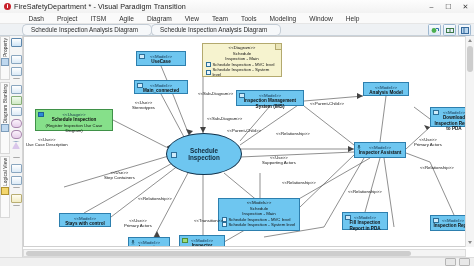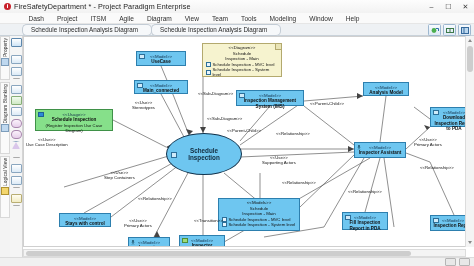--- a/index.html
+++ b/index.html
@@ -145,21 +145,21 @@
              padding-right:4px;box-sizing:border-box;}
   .sbtn{width:9px;height:6px;border:1px solid #b5b5b5;background:#e8e8e8;border-radius:1px;}
 </style>
 </head>
 <body>
 
 <div class="app">
 
   <div class="titlebar">
     <div class="tb-icon"></div>
-    <div class="tb-title">FireSafetyDepartment * - Project Paradigm Enterprise</div>
+    <div class="tb-title">FireSafetyDepartment * - Visual Paradigm Transition</div>
     <div class="tb-btns">
       <div class="tb-btn">–</div>
       <div class="tb-btn">☐</div>
       <div class="tb-btn close">✕</div>
     </div>
   </div>
 
   <div class="menubar">
     <div class="menu-item">Dash</div>
     <div class="menu-item">Project</div>

